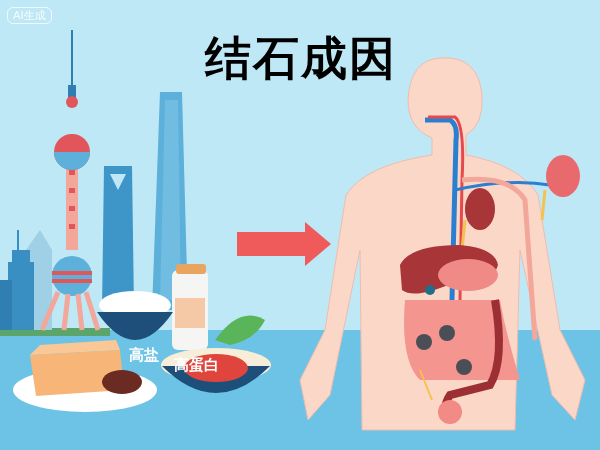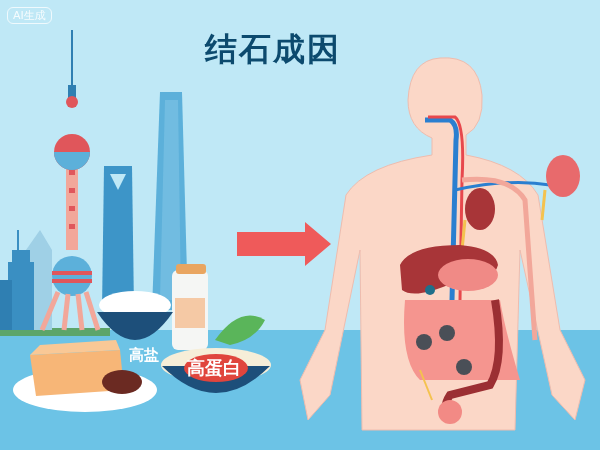--- a/index.html
+++ b/index.html
@@ -1,25 +1,25 @@
 <!DOCTYPE html>
 <html><head>
 <meta charset="utf-8">
 <style>
   html, body { margin: 0; padding: 0; }
   body { width: 600px; height: 450px; overflow: hidden; font-family: "DejaVu Sans", sans-serif; }
   #scene { position: relative; width: 600px; height: 450px; background: #bfe8f6; overflow: hidden; }
   .ground { position: absolute; left: 0; top: 330px; width: 600px; height: 120px; background: #6cc3e6; }
   .grass { position: absolute; left: 0; top: 328px; width: 110px; height: 8px; background: #5ca56a; }
   .badge { position: absolute; left: 7px; top: 7px; padding: 1px 5px; border: 1.5px solid rgba(255,255,255,0.75); border-radius: 6px; color: rgba(255,255,255,0.85); font-size: 11px; line-height: 13px; }
-  .title { position: absolute; left: 205px; top: 28px; font-size: 32px; font-weight: bold; color: #0c4a6e; letter-spacing: 2px; }
+  .title { position: absolute; left: 205px; top: 28px; font-size: 46px; font-weight: bold; color: #000000; letter-spacing: 2px; }
   svg { position: absolute; left: 0; top: 0; }
   .label { position: absolute; color: #fff; font-weight: bold; font-size: 15px; }
   .label-salt { left: 129px; top: 346px; }
-  .label-protein { left: 187px; top: 356px; font-size: 18px; }
+  .label-protein { left: 174px; top: 356px; font-size: 15px; }
 </style>
 </head>
 <body>
 
 <div id="scene">
   <div class="ground"></div>
   <div class="grass"></div>
 
   <div class="badge">AI生成</div>
   <div class="title">结石成因</div>

